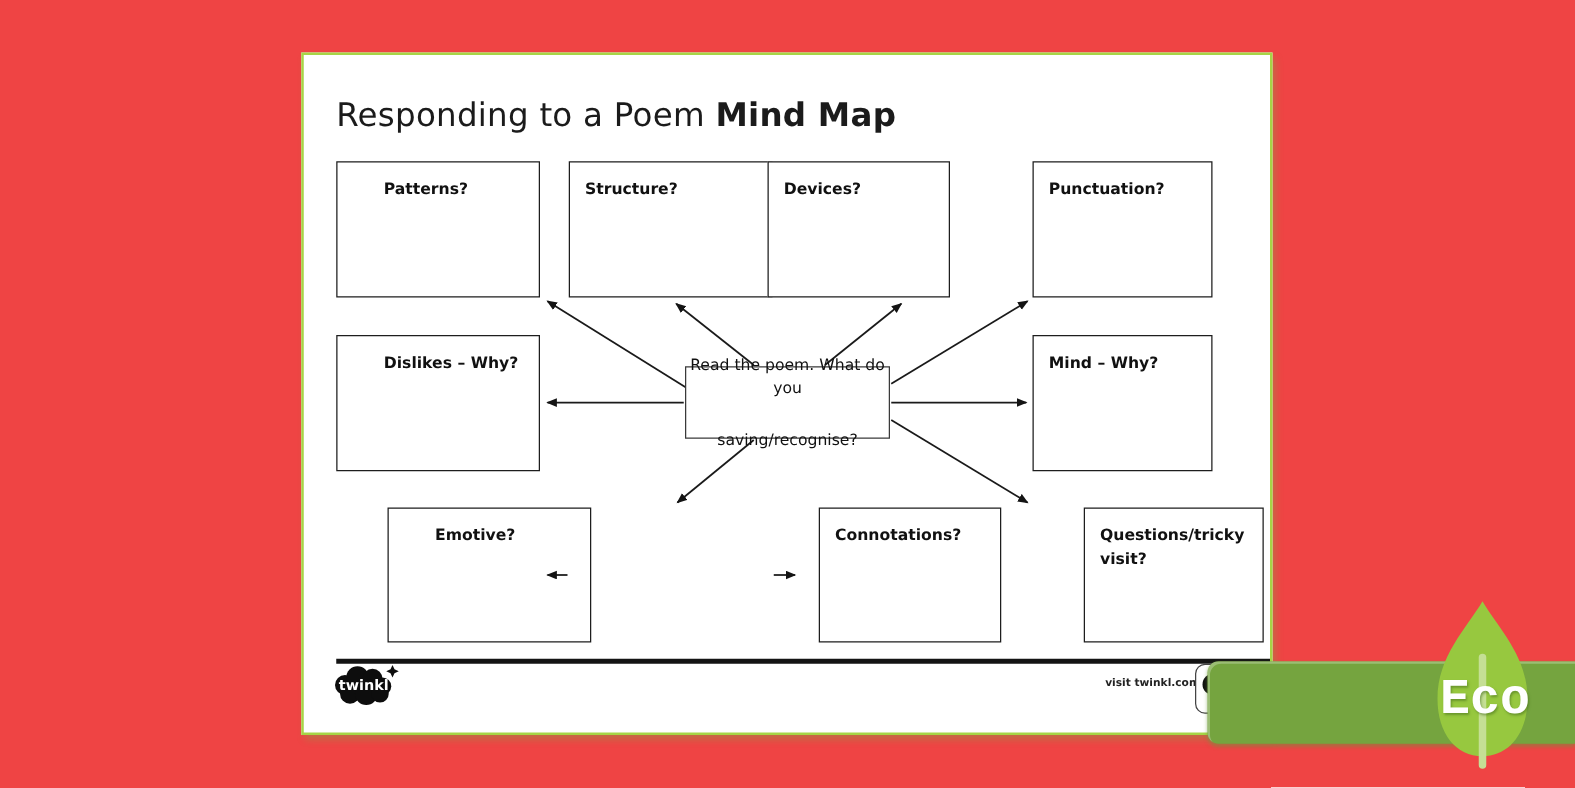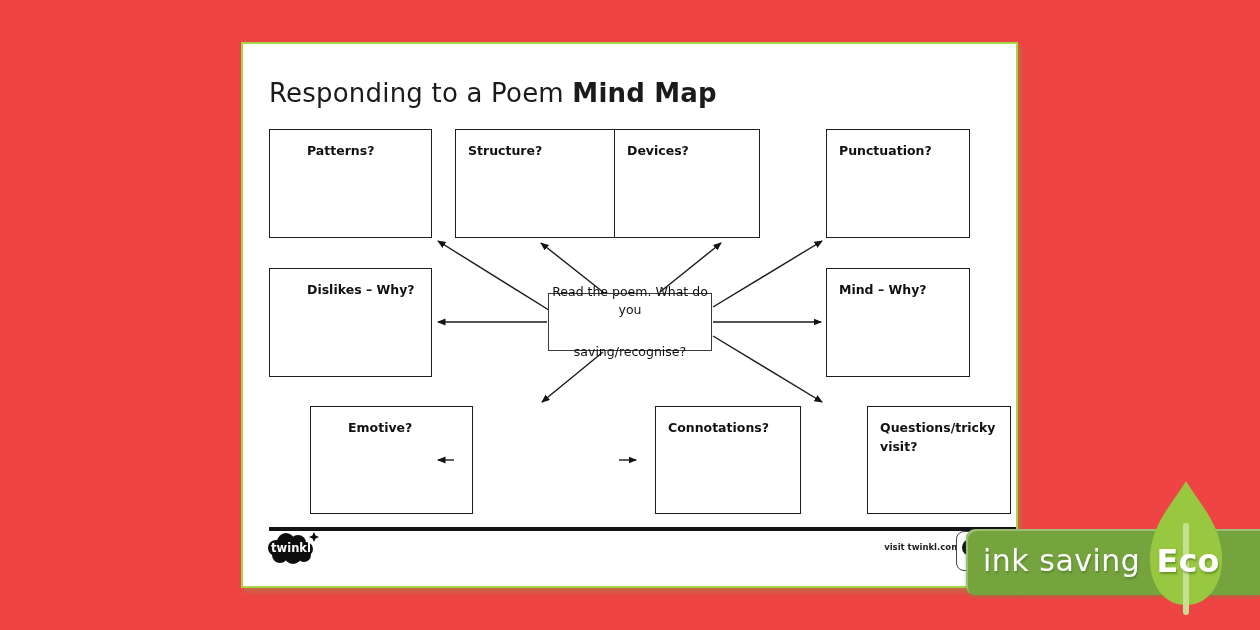--- a/index.html
+++ b/index.html
@@ -69,23 +69,24 @@
   }
   .ink-saving{
     position:absolute;left:983px;top:529px;height:66px;line-height:64px;
     font-size:30px;color:#ffffff;letter-spacing:.5px;
     text-shadow:1px 2px 2px rgba(70,110,30,.55);
     z-index:5;
   }
   .eco-leaf{position:absolute;left:1145px;top:477px;width:82px;height:142px;z-index:5;}
   .eco-text{
     position:absolute;left:1150px;top:529px;width:76px;height:66px;line-height:64px;
-    text-align:center;font-size:32px;font-weight:bold;color:#ffffff;
+    text-align:center;font-size:40px;font-weight:bold;color:#ffffff;
     text-shadow:1px 2px 2px rgba(70,110,30,.55);
     z-index:6;
+    font-family:Liberation Mono, monospace;
   }
 </style>
 </head>
 <body>
 
 <div class="stage">
 
   <div class="page"></div>
 
   <div class="page-title">
@@ -163,21 +164,20 @@
     <text x="25" y="21" text-anchor="middle" font-size="11.5" font-weight="bold" fill="#ffffff" font-family="DejaVu Sans, Liberation Sans, sans-serif">twinkl</text>
   </svg>
 
   <div class="visit-text">visit twinkl.com</div>
 
   <div class="mini-qr">
     <div class="blob"></div>
   </div>
 
   <div class="eco-band"></div>
-  <div class="ink-saving">ink saving</div>
 
   <svg class="eco-leaf" viewBox="0 0 82 142" xmlns="http://www.w3.org/2000/svg">
     <path d="M41,4 C28,26 5,48 5,82 C5,110 20,128 41,128 C62,128 77,110 77,82 C77,48 54,26 41,4 Z" fill="#97c83f"></path>
     <rect x="38" y="46" width="6" height="92" rx="3" fill="#c5df95"></rect>
   </svg>
   <div class="eco-text">Eco</div>
 
 </div>
 
 </body></html>

